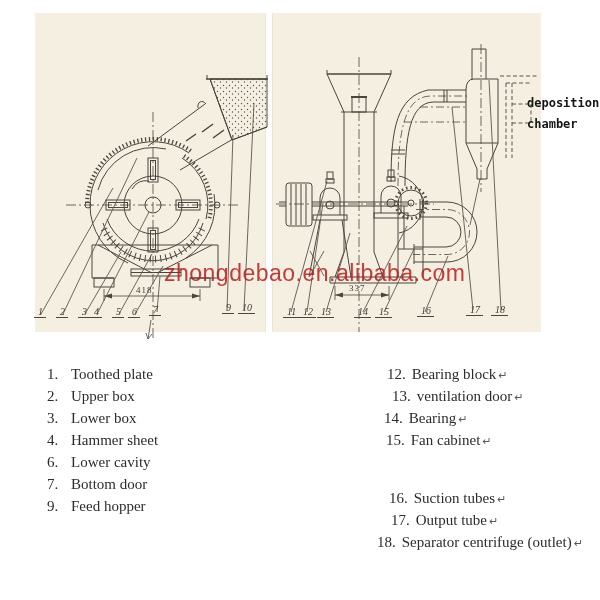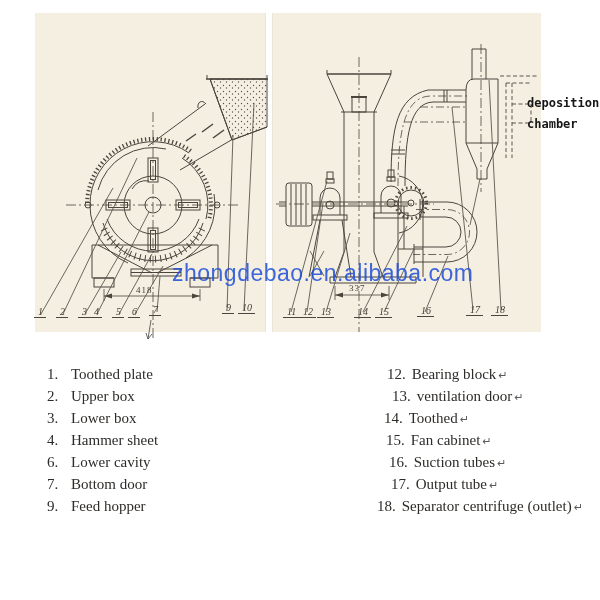--- a/index.html
+++ b/index.html
@@ -5,22 +5,22 @@
   html,body{margin:0;padding:0;background:#fff;}
   .canvas{position:relative;width:600px;height:600px;background:#ffffff;overflow:hidden;
           font-family:"Liberation Serif",serif;}
   .scan-panel{position:absolute;background:#f5efe2;}
   .panel-left{left:35px;top:13px;width:231px;height:319px;box-shadow:inset -1px 0 0 rgba(0,0,0,.04);}
   .panel-right{left:272px;top:13px;width:269px;height:319px;box-shadow:inset 1px 0 0 rgba(0,0,0,.04);}
   svg.linework{position:absolute;left:0;top:0;}
   .leadnum{position:absolute;font:italic 10px "Liberation Serif",serif;color:#3e3a33;
            border-bottom:1px solid #4a453d;padding:0 3px 0 4px;line-height:11px;}
   .dim-label{position:absolute;font:9px "Liberation Serif",serif;color:#3e3a33;letter-spacing:1px;}
-  .watermark{position:absolute;left:172px;top:260px;font:23px "Liberation Sans",sans-serif;
-             color:#1d4ed8;opacity:.85;letter-spacing:.5px;white-space:nowrap;}
+  .watermark{position:absolute;left:164px;top:260px;font:23px "Liberation Sans",sans-serif;
+             color:#b91c1c;opacity:.85;letter-spacing:.5px;white-space:nowrap;}
   .deposition{position:absolute;left:527px;top:93px;width:80px;
               font:bold 12px "DejaVu Sans Mono",monospace;color:#161616;
               line-height:21px;white-space:pre-line;}
   .parts-col{position:absolute;top:363px;font-size:15px;color:#2e2c29;}
   .col-left{left:47px;}
   .col-right{left:383px;}
   .parts-row{height:22px;line-height:22px;white-space:nowrap;}
   .col-left .p-num{display:inline-block;width:24px;}
   .col-right .p-num{margin-right:6px;}
   .ret-mark{font-size:11px;color:#5a5a5a;margin-left:2px;}
@@ -309,20 +309,20 @@
     <div class="parts-row"><span class="p-num">3.</span><span>Lower box</span></div>
     <div class="parts-row"><span class="p-num">4.</span><span>Hammer sheet</span></div>
     <div class="parts-row"><span class="p-num">6.</span><span>Lower cavity</span></div>
     <div class="parts-row"><span class="p-num">7.</span><span>Bottom door</span></div>
     <div class="parts-row"><span class="p-num">9.</span><span>Feed hopper</span></div>
   </div>
 
   <div class="parts-col col-right">
     <div class="parts-row" style="margin-left:4px;"><span class="p-num">12.</span><span>Bearing block</span><span class="ret-mark">↵</span></div>
     <div class="parts-row" style="margin-left:9px;"><span class="p-num">13.</span><span>ventilation door</span><span class="ret-mark">↵</span></div>
-    <div class="parts-row" style="margin-left:1px;"><span class="p-num">14.</span><span>Toothed</span><span class="ret-mark">↵</span></div>
+    <div class="parts-row" style="margin-left:1px;"><span class="p-num">14.</span><span>Bearing</span><span class="ret-mark">↵</span></div>
     <div class="parts-row" style="margin-left:3px;"><span class="p-num">15.</span><span>Fan cabinet</span><span class="ret-mark">↵</span></div>
-    <div class="parts-row" style="margin-left:6px;"><span class="p-num">16.</span><span>Suction tubes</span><span class="ret-mark">↵</span></div>
+    <div class="parts-row" style="margin-left:6px;margin-top:36px;"><span class="p-num">16.</span><span>Suction tubes</span><span class="ret-mark">↵</span></div>
     <div class="parts-row" style="margin-left:8px;"><span class="p-num">17.</span><span>Output tube</span><span class="ret-mark">↵</span></div>
     <div class="parts-row" style="margin-left:-6px;"><span class="p-num">18.</span><span>Separator centrifuge (outlet)</span><span class="ret-mark">↵</span></div>
   </div>
 
 </div>
 
 </body></html>

